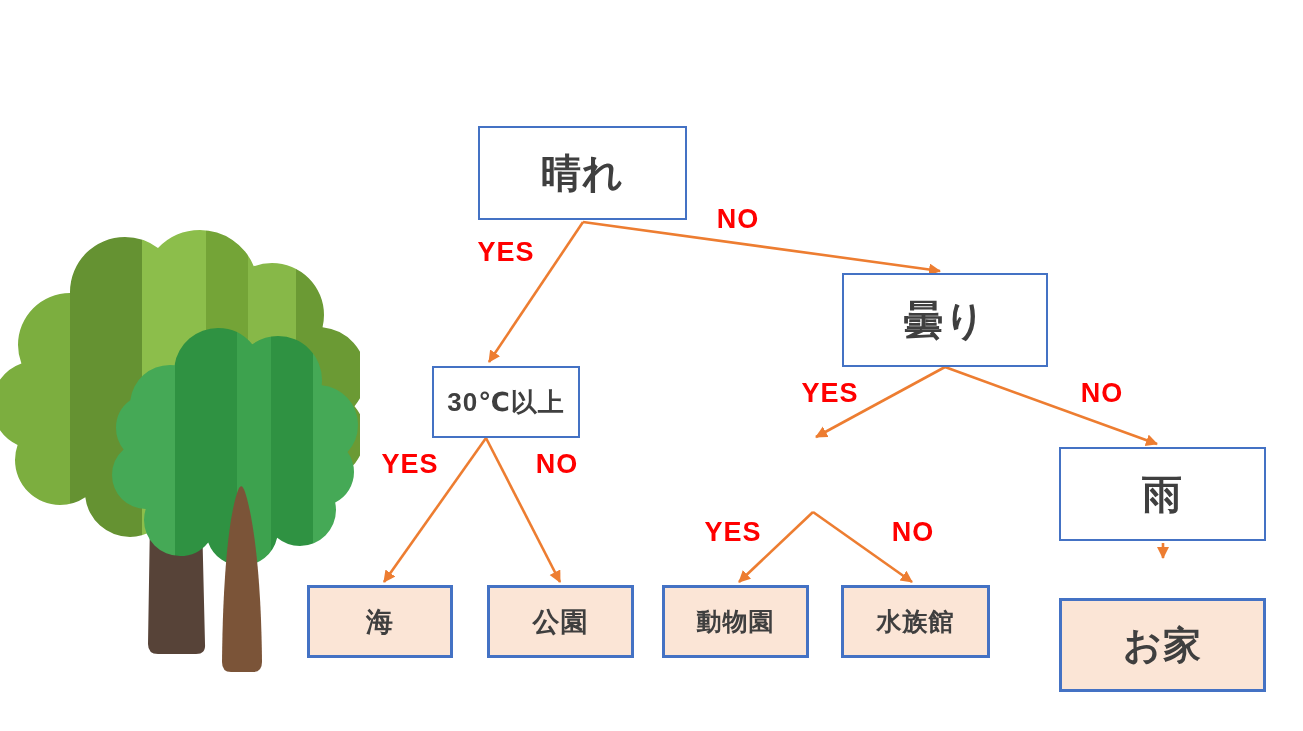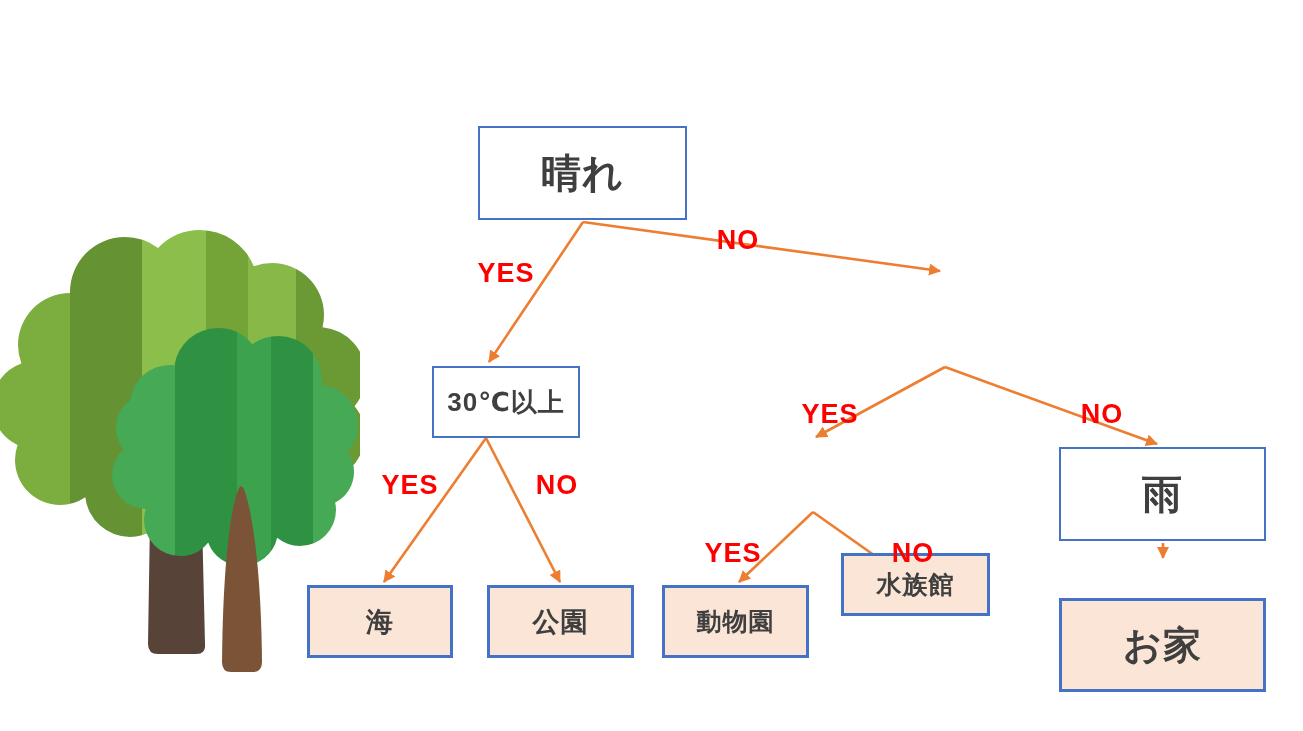--- a/index.html
+++ b/index.html
@@ -17,21 +17,21 @@
   }
   .layer{position:absolute;left:0;top:0;width:1303px;height:731px;}
   .node{
     position:absolute;box-sizing:border-box;display:flex;align-items:center;justify-content:center;
     color:var(--node-text);font-weight:bold;text-align:center;letter-spacing:1px;
   }
   .decision{background:var(--decision-fill);border:2px solid var(--box-border);}
   .leaf{background:var(--leaf-fill);border:3px solid var(--box-border);}
   .edge-label{
     position:absolute;transform:translate(-50%,-50%);
-    color:var(--edge-label);font-weight:bold;font-size:27px;letter-spacing:1px;white-space:nowrap;margin-top:21px;
+    color:var(--edge-label);font-weight:bold;font-size:27px;letter-spacing:1px;white-space:nowrap;
   }
   .arrow-line{stroke:var(--arrow);stroke-width:2.6;fill:none;}
   .arrow-head{fill:var(--arrow);}
 </style>
 </head>
 <body>
 
 <div class="canvas">
 
   <svg class="layer" style="left:0;top:220px;width:360px;height:460px;" viewBox="0 0 360 460" aria-hidden="true">
@@ -101,31 +101,32 @@
     <line class="arrow-line" marker-end="url(#ah)" x1="945" y1="367" x2="1157" y2="444"></line>
     <line class="arrow-line" marker-end="url(#ah)" x1="813" y1="512" x2="739" y2="582"></line>
     <line class="arrow-line" marker-end="url(#ah)" x1="813" y1="512" x2="912" y2="582"></line>
     <line class="arrow-line" marker-end="url(#ah)" x1="1163" y1="543" x2="1163" y2="558"></line>
   </svg>
 
   <div class="node decision" style="left:478px;top:126px;width:209px;height:94px;font-size:40px;">晴れ</div>
 
   <div class="node decision" style="left:432px;top:366px;width:148px;height:72px;font-size:26px;">30℃以上</div>
 
+  <div class="node decision" style="left:842px;top:273px;width:206px;height:94px;font-size:40px;">曇り</div>
 
 
   <div class="node decision" style="left:1059px;top:447px;width:207px;height:94px;font-size:40px;">雨</div>
 
   <div class="node leaf" style="left:307px;top:585px;width:146px;height:73px;font-size:27px;">海</div>
 
   <div class="node leaf" style="left:487px;top:585px;width:147px;height:73px;font-size:27px;">公園</div>
 
   <div class="node leaf" style="left:662px;top:585px;width:147px;height:73px;font-size:25px;">動物園</div>
 
-  <div class="node leaf" style="left:841px;top:553px;width:149px;height:63px;font-size:25px;">水族館</div>
+  <div class="node leaf" style="left:841px;top:585px;width:149px;height:73px;font-size:25px;">水族館</div>
 
   <div class="node leaf" style="left:1059px;top:562px;width:207px;height:94px;font-size:38px;margin-top:36px;">お家</div>
 
   <span class="edge-label" style="left:506px;top:252px;">YES</span>
   <span class="edge-label" style="left:738px;top:219px;">NO</span>
   <span class="edge-label" style="left:410px;top:464px;">YES</span>
   <span class="edge-label" style="left:557px;top:464px;">NO</span>
   <span class="edge-label" style="left:830px;top:393px;">YES</span>
   <span class="edge-label" style="left:1102px;top:393px;">NO</span>
   <span class="edge-label" style="left:733px;top:532px;">YES</span>

